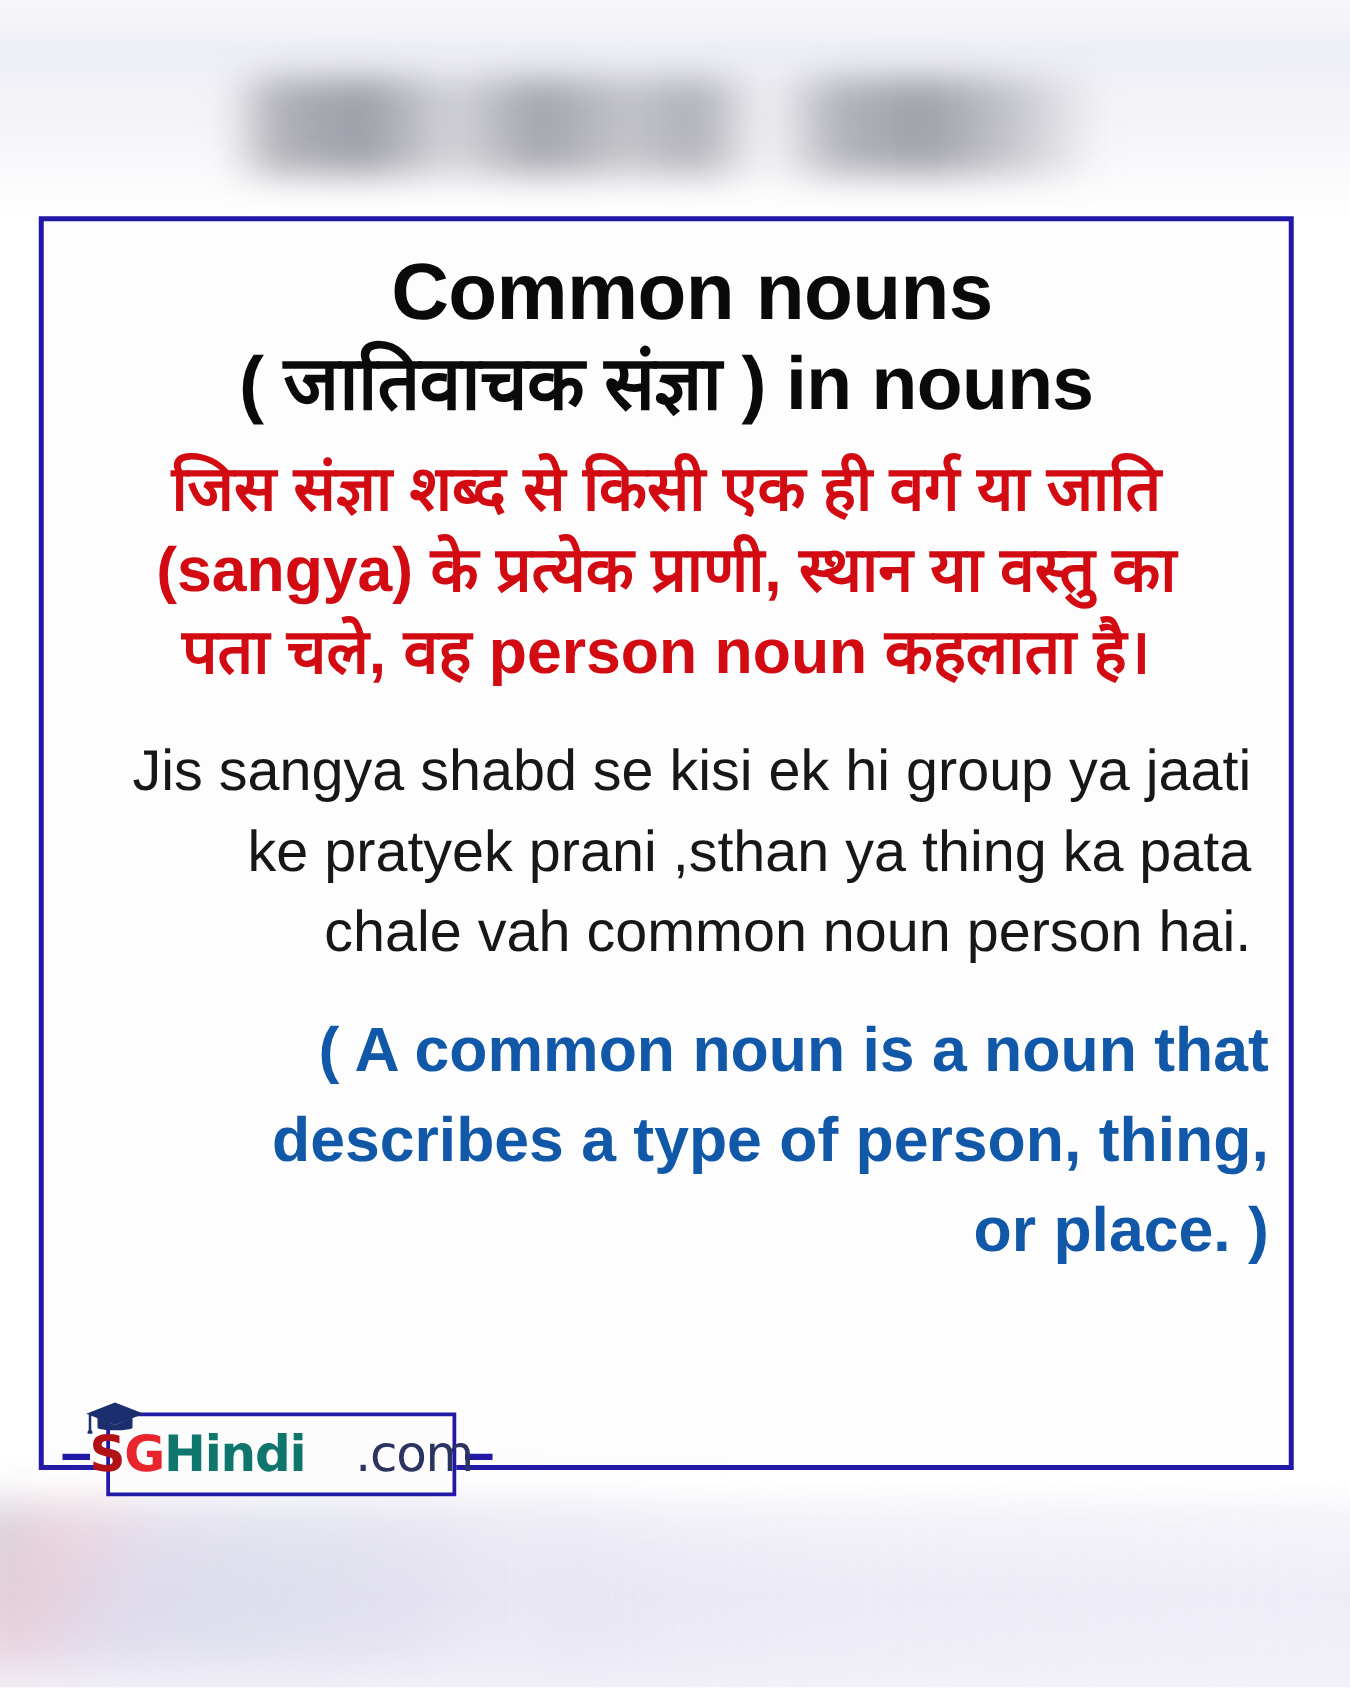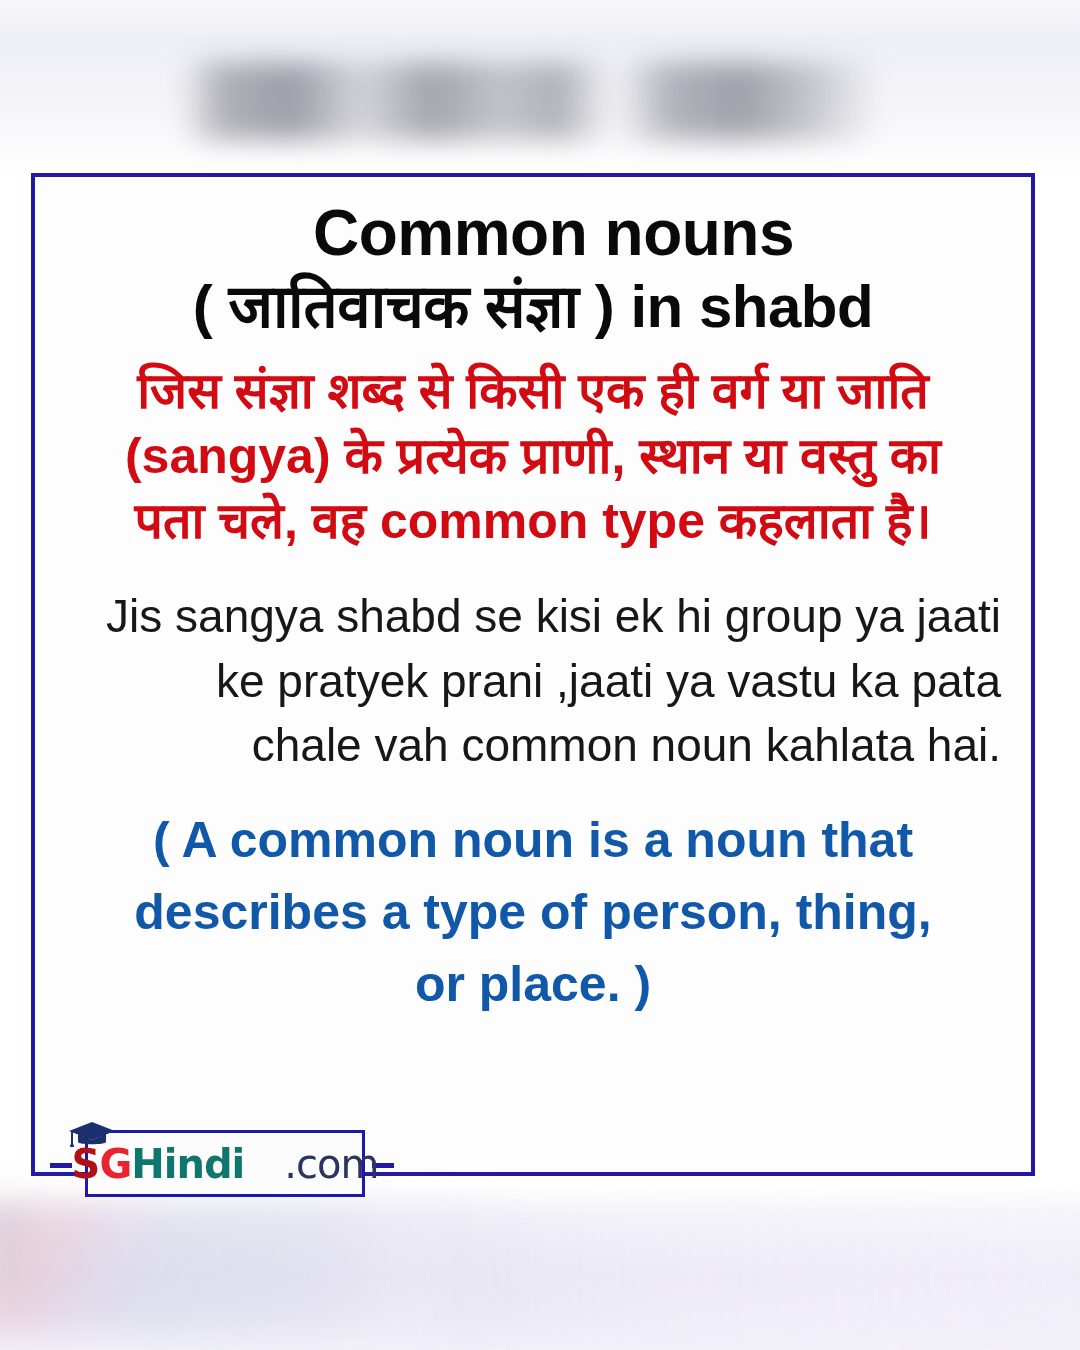--- a/index.html
+++ b/index.html
@@ -149,21 +149,21 @@
     width:100%;
     text-align:center;
     color:#1158a9;
     font-weight:bold;
     font-size:50px;
     line-height:1.44;
     margin-top:26px;
     padding:0 16px;
     font-family:"Liberation Sans","DejaVu Sans",sans-serif;
   }
-  #english-definition .ln { display:block; white-space:nowrap; }
+  #english-definition .ln { display:block; white-space:nowrap;text-align:right; }
 
   
   #logo-badge {
     position:absolute;
     left:85px;
     top:1130px;
     width:280px;
     height:67px;
     border:3px solid #2119a6;
     background:#fcfcfd;
@@ -212,33 +212,33 @@
 <body>
 
 <div class="blur-band" id="blur-top">
   <div class="smear"></div>
 </div>
 
 <div id="main-card">
 
   <div class="title-block">
     <div class="title-line title-line-1">Common nouns</div>
-    <div class="title-line title-line-2">( जातिवाचक संज्ञा ) in shabd</div>
+    <div class="title-line title-line-2">( जातिवाचक संज्ञा ) in nouns</div>
   </div>
 
   <div id="hindi-definition">
     <span class="ln">जिस संज्ञा शब्द से किसी एक ही वर्ग या जाति</span>
     <span class="ln">(sangya) के प्रत्येक प्राणी, स्थान या वस्तु का</span>
-    <span class="ln">पता चले, वह common type कहलाता है।</span>
+    <span class="ln">पता चले, वह person noun कहलाता है।</span>
   </div>
 
   <div id="transliteration">
     <span class="ln">Jis sangya shabd se kisi ek hi group ya jaati</span>
-    <span class="ln">ke pratyek prani ,jaati ya vastu ka pata</span>
-    <span class="ln">chale vah common noun kahlata hai.</span>
+    <span class="ln">ke pratyek prani ,sthan ya thing ka pata</span>
+    <span class="ln">chale vah common noun person hai.</span>
   </div>
 
   <div id="english-definition">
     <span class="ln">( A common noun is a noun that</span>
     <span class="ln">describes a type of person, thing,</span>
     <span class="ln">or place.  )</span>
   </div>
 
 </div>
 

